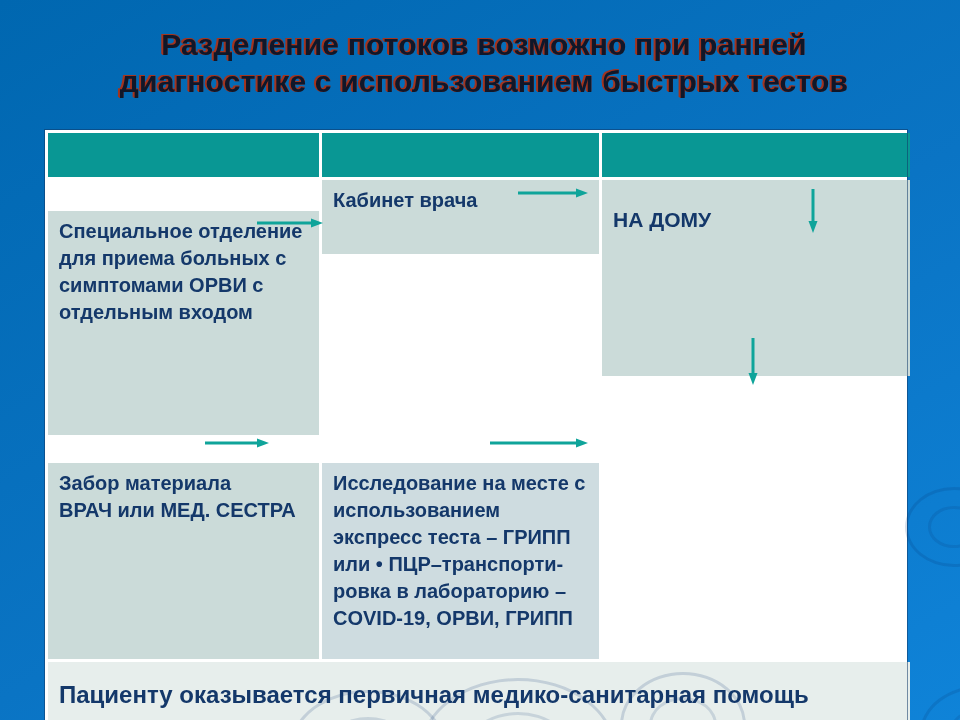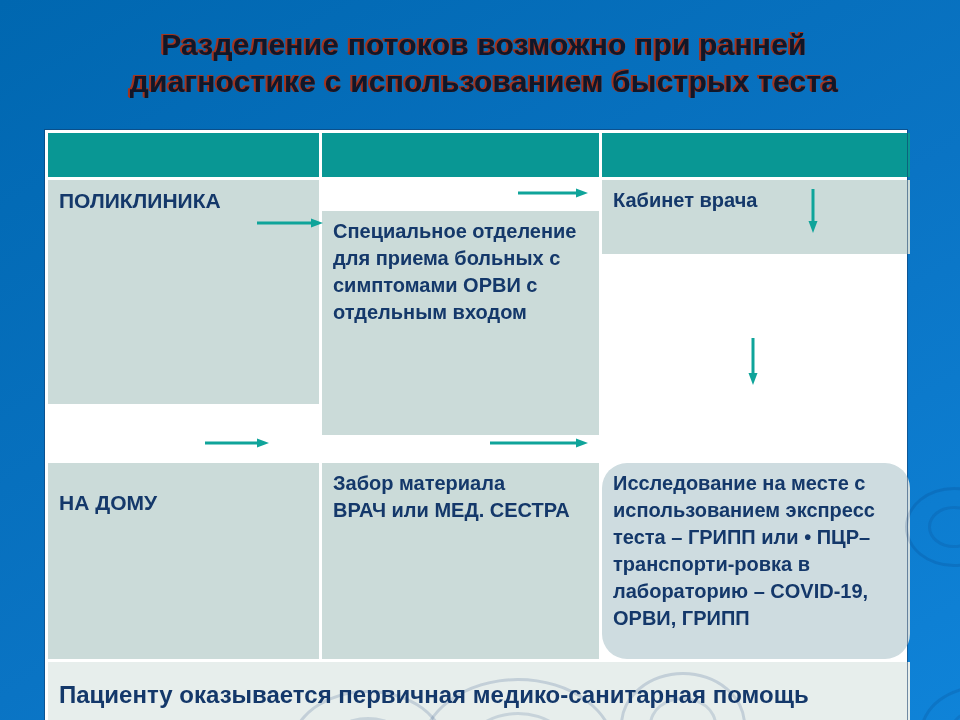--- a/index.html
+++ b/index.html
@@ -29,47 +29,46 @@
     background:#cbdbd9;box-sizing:border-box;padding:7px 8px 6px 11px;
   }
   .cell.header{height:44px;background:#099794;padding:0;}
   .cell.loc{font-size:21px;height:224px;}
   .cell.dept{height:224px;margin-top:31px;}
   .col3-split{display:grid;grid-template-rows:74px 1fr;gap:3px;height:280px;}
   .cell.doctor{background:#cbdbd9;}
   .cell.proc{background:#e5edeb;}
   .cell.loc2{font-size:21px;height:196px;padding-top:26px;}
   .cell.staff{height:196px;}
-  .cell.testing{height:196px;background:#cedce0;border-radius:25px;}
+  .cell.testing{height:196px;background:#cedce0;}
   .cell.footer{
     grid-column:1 / -1;height:76px;background:#e7eeec;
     font-size:24px;line-height:33px;padding-top:16px;
   }
   
   .arrow{position:absolute;}
   
   .ripple{position:absolute;border-radius:50%;border:3px solid rgba(8,52,110,.16);}
   .ripple .ripple-inner{position:absolute;inset:22%;border-radius:50%;border:3px solid rgba(8,52,110,.14);}
 </style>
 </head>
 <body>
 
 <div class="slide">
 
   <div class="title">
     <span>Разделение потоков возможно при ранней</span><br>
-    <span>диагностике с использованием быстрых теста</span>
+    <span>диагностике с использованием быстрых тестов</span>
   </div>
 
   <div class="table">
     <div class="cell header"></div>
     <div class="cell header"></div>
     <div class="cell header"></div>
 
-    <div class="cell loc">ПОЛИКЛИНИКА</div>
     <div class="cell dept">Специальное отделение для приема больных с симптомами ОРВИ с отдельным входом</div>
     <div class="col3-split">
       <div class="cell doctor">Кабинет врача</div>
     </div>
 
     <div class="cell loc2">НА ДОМУ</div>
     <div class="cell staff">
       <div>Забор материала</div>
       <div>ВРАЧ или МЕД. СЕСТРА</div>
     </div>

